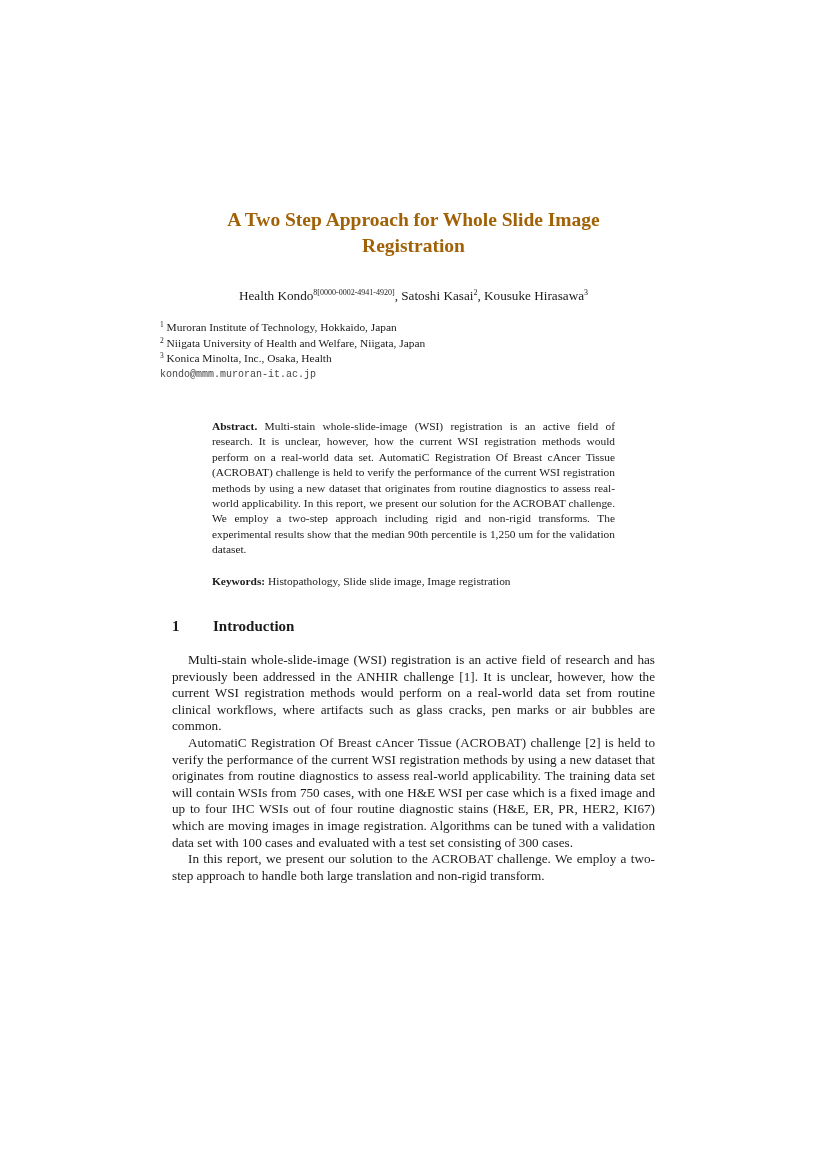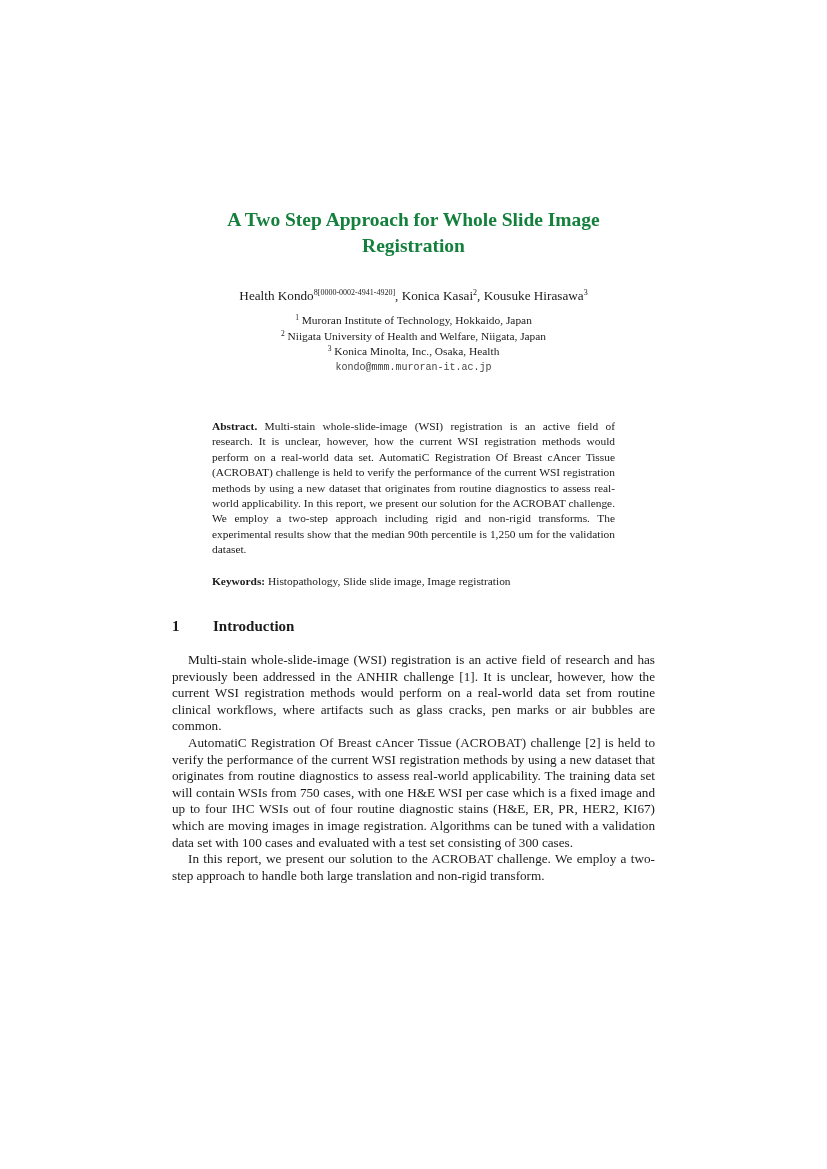--- a/index.html
+++ b/index.html
@@ -1,27 +1,27 @@
 <!DOCTYPE html>
 <html><head>
 <meta charset="utf-8">
 <style>
   html, body { margin: 0; padding: 0; background: #ffffff; }
   body { width: 827px; height: 1169px; position: relative; overflow: hidden;
          font-family: "Liberation Serif", "DejaVu Serif", serif; color: #1a1a1a; }
   .page { position: absolute; left: 0; top: 0; width: 827px; height: 1169px; }
 
   .title { position: absolute; left: 160px; top: 207px; width: 507px; text-align: center;
-           font-weight: bold; font-size: 19.5px; line-height: 26px; color: #15803d; }
+           font-weight: bold; font-size: 19.5px; line-height: 26px; color: #a16207; }
 
   .authors { position: absolute; left: 160px; top: 287px; width: 507px; text-align: center;
              font-size: 13.2px; line-height: 18px; }
   .authors sup { font-size: 8px; vertical-align: 5px; line-height: 0; }
 
-  .affils { position: absolute; left: 160px; top: 313px; width: 507px; text-align: center;
+  .affils { position: absolute; left: 160px; top: 320px; width: 507px; 
             font-size: 11.4px; line-height: 15.5px; }
   .affils sup { font-size: 7.5px; vertical-align: 4px; line-height: 0; }
   .email { font-family: "Liberation Mono", "DejaVu Sans Mono", monospace; font-size: 10px; color: #444; }
 
   .abstract { position: absolute; left: 212px; top: 419px; width: 403px;
               font-size: 11.4px; line-height: 15.4px; text-align: justify; }
   .abstract b { font-weight: bold; }
   .keywords { position: absolute; left: 212px; top: 574px; width: 403px;
               font-size: 11.4px; line-height: 15.4px; }
 
@@ -36,21 +36,21 @@
 <body>
 
 <div class="page">
 
   <div class="title">
     <div>A Two Step Approach for Whole Slide Image</div>
     <div>Registration</div>
   </div>
 
   <div class="authors">
-    <span>Health Kondo</span><sup>8[0000-0002-4941-4920]</sup>, <span>Konica Kasai</span><sup>2</sup>, <span>Kousuke Hirasawa</span><sup>3</sup>
+    <span>Health Kondo</span><sup>8[0000-0002-4941-4920]</sup>, <span>Satoshi Kasai</span><sup>2</sup>, <span>Kousuke Hirasawa</span><sup>3</sup>
   </div>
 
   <div class="affils">
     <div><sup>1</sup> <span>Muroran Institute of Technology, Hokkaido, Japan</span></div>
     <div><sup>2</sup> <span>Niigata University of Health and Welfare, Niigata, Japan</span></div>
     <div><sup>3</sup> <span>Konica Minolta, Inc., Osaka, Health</span></div>
     <div class="email">kondo@mmm.muroran-it.ac.jp</div>
   </div>
 
   <div class="abstract">

